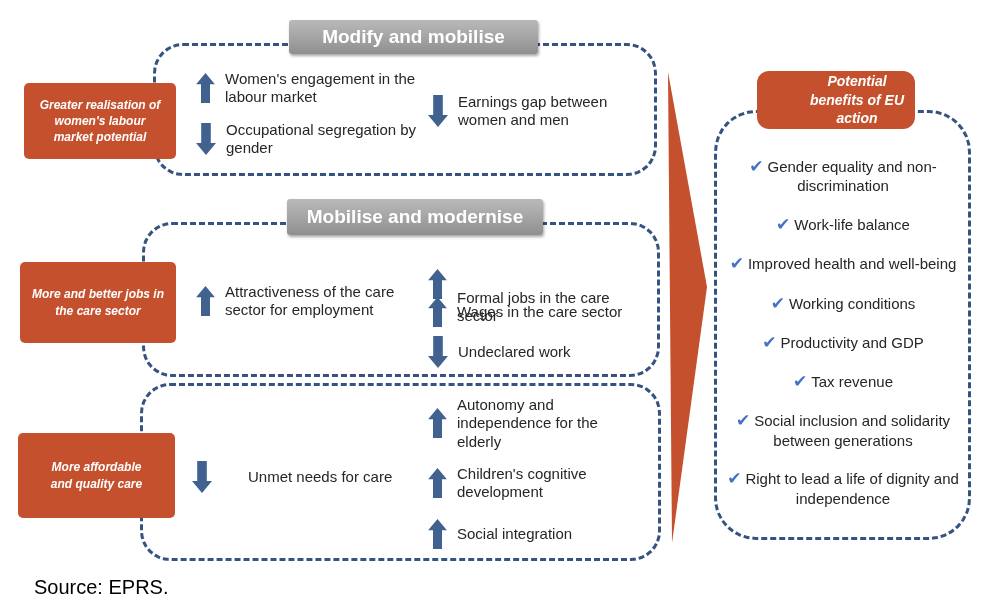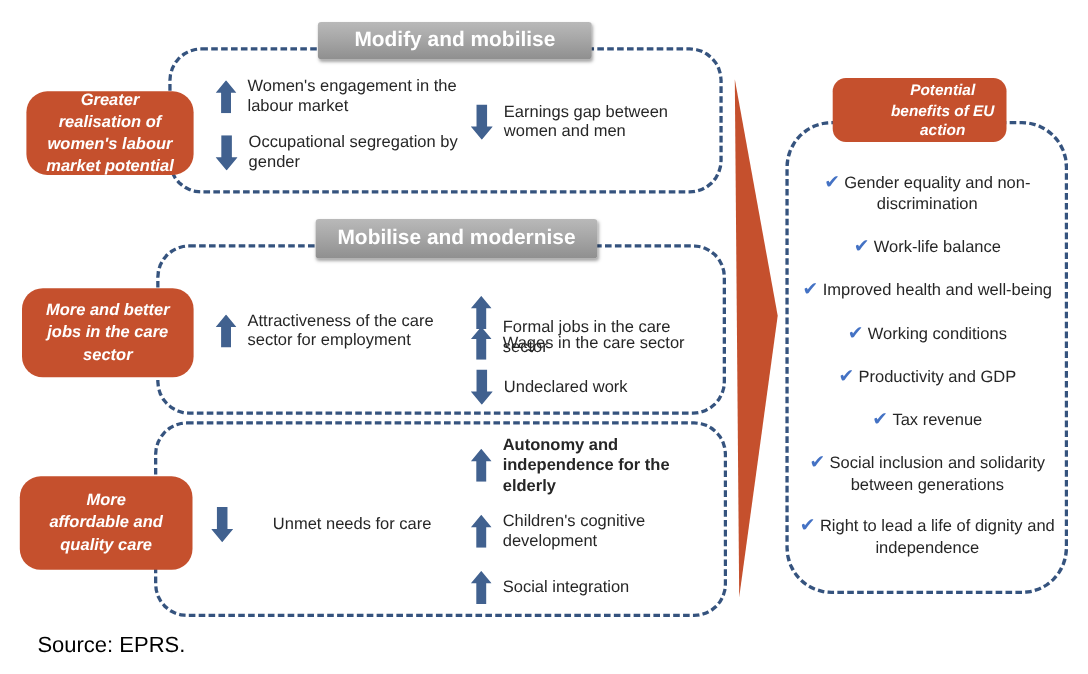--- a/index.html
+++ b/index.html
@@ -12,22 +12,22 @@
     box-sizing:border-box; background:transparent;
   }
   .banner {
     position:absolute; display:flex; align-items:center; justify-content:center;
     background:linear-gradient(180deg,#b9b9b9 0%,#a7a7a7 45%,#8f8f8f 100%);
     border-radius:3px; color:#ffffff; font-weight:bold; font-size:19px;
     box-shadow:1px 2px 3px rgba(0,0,0,0.35); z-index:3; text-align:center;
   }
   .olabel {
     position:absolute; display:flex; align-items:center; justify-content:center;
-    background:#C5502D; border-radius:19px; color:#ffffff;
-    font-style:italic; font-weight:bold; font-size:15px; line-height:1.35;
+    background:#C5502D; border-radius:5px; color:#ffffff;
+    font-style:italic; font-weight:bold; font-size:12px; line-height:1.35;
     text-align:center; padding:6px 10px; box-sizing:border-box; z-index:4;
   }
   .fitem {
     position:absolute; display:flex; align-items:center; gap:10px;
     font-size:15px; color:#262626; line-height:1.22; z-index:2;
   }
   .fitem .txt { display:block; }
   .arrow { flex:0 0 auto; display:block; }
   .benefits-list {
     position:absolute; left:718px; top:156px; width:250px;
@@ -121,21 +121,21 @@
   <div class="fitem" style="left:192px;top:461px;gap:36px;">
     <svg class="arrow" width="20" height="32" viewBox="0 0 20 32">
       <polygon points="10,32 0,20 5.2,20 5.2,0 14.8,0 14.8,20 20,20" fill="#41618F"></polygon>
     </svg>
     <span class="txt" style="width:210px;">Unmet needs for care</span>
   </div>
   <div class="fitem" style="left:428px;top:396px;">
     <svg class="arrow" width="19" height="30" viewBox="0 0 20 32">
       <polygon points="10,0 20,12 14.8,12 14.8,32 5.2,32 5.2,12 0,12" fill="#41618F"></polygon>
     </svg>
-    <span class="txt" style="width:175px;font-weight:bold;">Autonomy and independence for the elderly</span>
+    <span class="txt" style="width:175px;">Autonomy and independence for the elderly</span>
   </div>
   <div class="fitem" style="left:428px;top:465px;">
     <svg class="arrow" width="19" height="30" viewBox="0 0 20 32">
       <polygon points="10,0 20,12 14.8,12 14.8,32 5.2,32 5.2,12 0,12" fill="#41618F"></polygon>
     </svg>
     <span class="txt" style="width:165px;">Children's cognitive development</span>
   </div>
   <div class="fitem" style="left:428px;top:519px;">
     <svg class="arrow" width="19" height="30" viewBox="0 0 20 32">
       <polygon points="10,0 20,12 14.8,12 14.8,32 5.2,32 5.2,12 0,12" fill="#41618F"></polygon>

